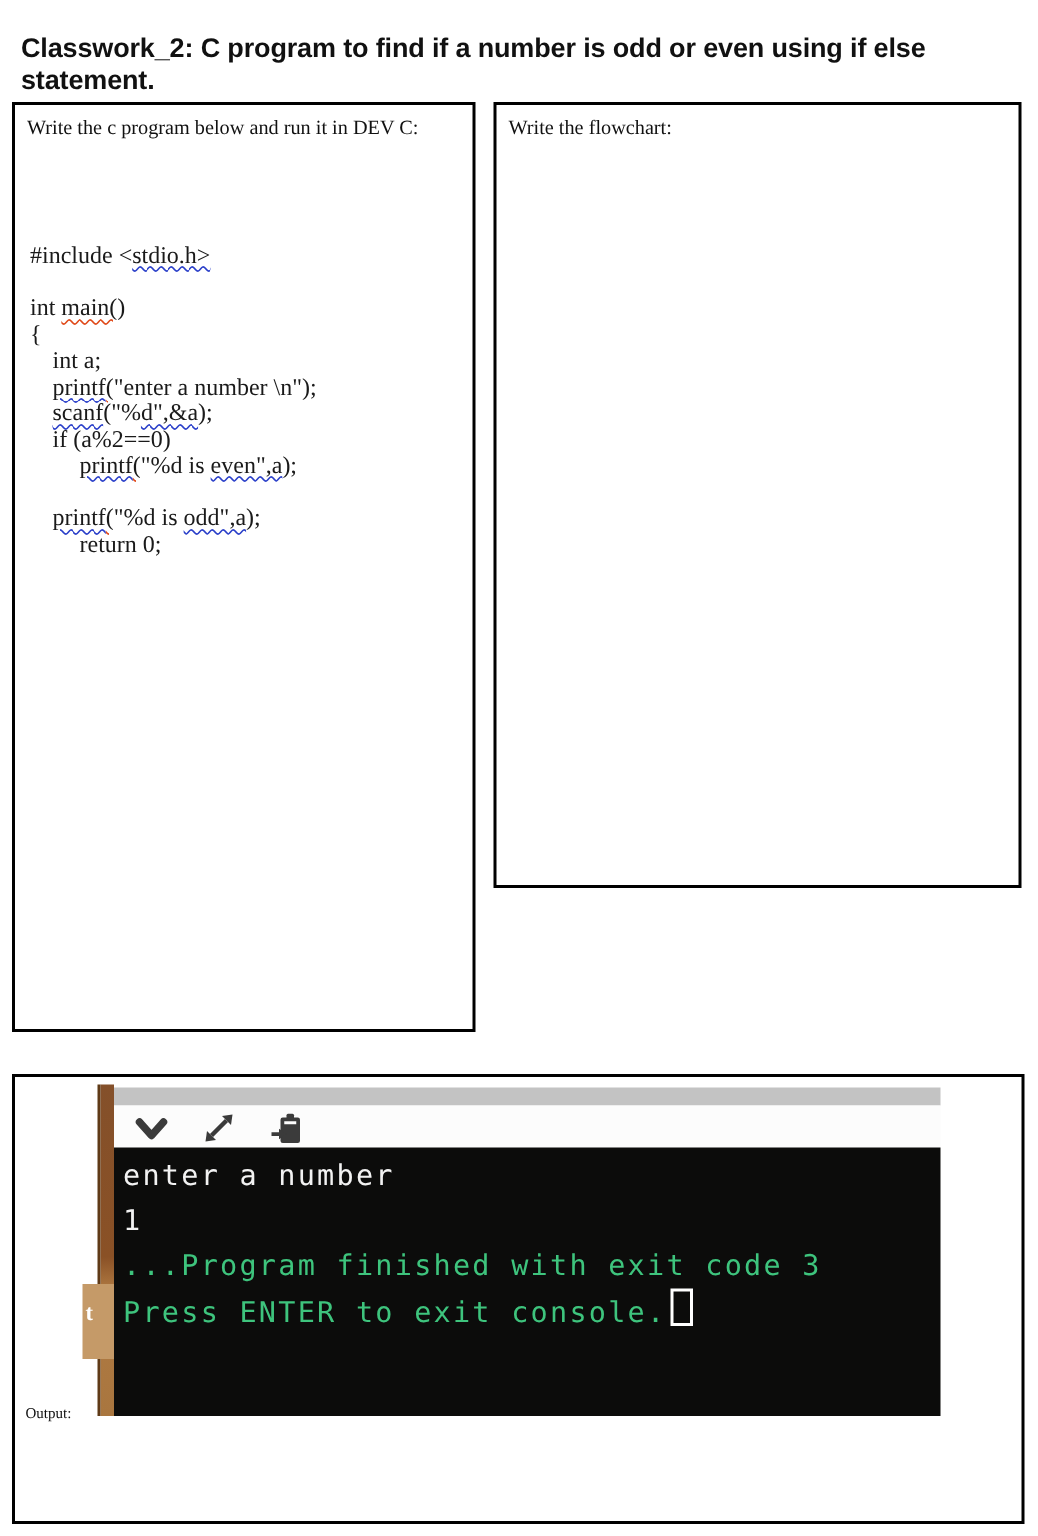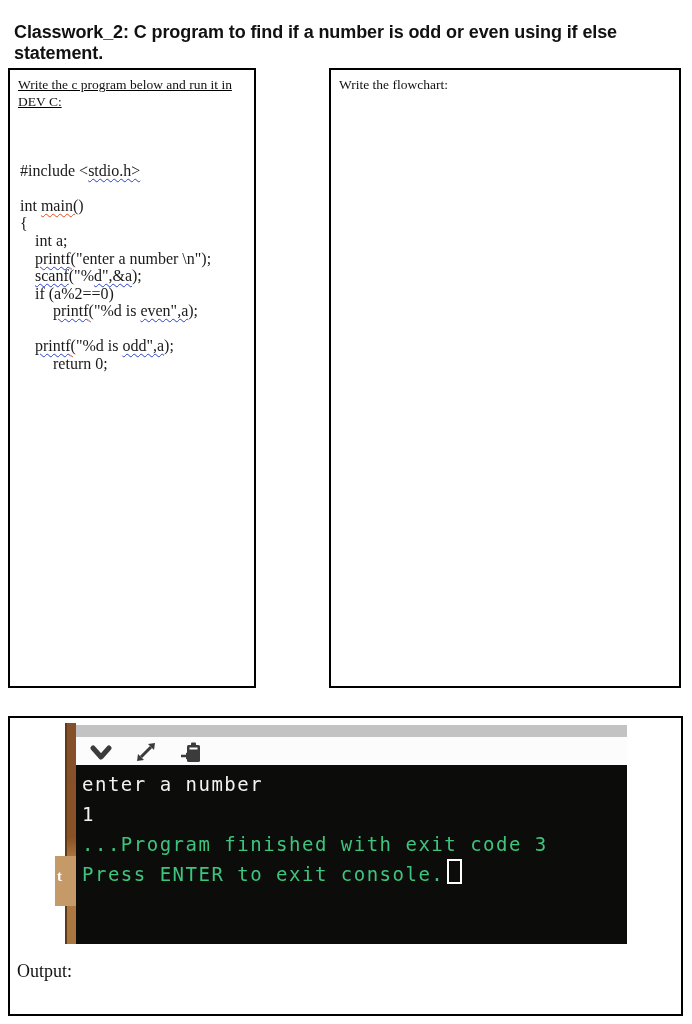--- a/index.html
+++ b/index.html
@@ -2,22 +2,22 @@
 <html><head>
 <meta charset="utf-8">
 <style>
   html,body{margin:0;padding:0;background:#ffffff;}
   .page{position:relative;width:692px;height:1024px;background:#ffffff;overflow:hidden;
         font-family:"Liberation Serif",serif;color:#000;}
   .doc-title{position:absolute;left:14px;top:22px;width:660px;
              font-family:"Liberation Sans",sans-serif;font-weight:bold;font-size:18px;
              letter-spacing:-0.1px;color:#111;}
   .box{position:absolute;border:2px solid #000;background:#fff;box-sizing:border-box;}
-  .left-box{left:8px;top:68px;width:248px;height:620px;text-decoration:underline;}
-  .right-box{left:329px;top:68px;width:352px;height:620px;}
+  .left-box{left:8px;top:68px;width:309px;height:620px;}
+  .right-box{left:329px;top:68px;width:352px;height:524px;}
   .output-box{left:8px;top:716px;width:675px;height:300px;}
   .box-heading{padding:6px 8px 0 8px;font-size:13.5px;line-height:17px;color:#111;}
   .code-block{position:absolute;left:10px;top:92px;font-size:16px;color:#1a1a1a;}
   .code-line{line-height:17.5px;white-space:pre;}
   .code-line.ind1{padding-left:15px;}
   .code-line.ind2{padding-left:33px;}
   .squiggle{text-decoration-line:underline;text-decoration-style:wavy;
             text-decoration-thickness:1px;text-underline-offset:2px;}
   
   .console{position:absolute;left:55px;top:5px;width:562px;height:221px;}
@@ -34,21 +34,21 @@
   .tool-icon svg{width:100%;height:100%;}
   .icon-chevron{left:14px;}
   .icon-resize{left:59px;}
   .icon-paste{left:104px;}
   .console-screen{position:absolute;left:11px;top:42px;right:0;bottom:0;
                   padding:4px 4px 0 6px;box-sizing:border-box;overflow:hidden;}
   .console-line{font-family:"DejaVu Sans Mono",monospace;font-size:19px;line-height:30px;
                 letter-spacing:1.5px;white-space:pre;}
   .cursor{display:inline-block;width:11px;height:21px;border:2px solid #ffffff;
           margin-left:3px;vertical-align:-3px;}
-  .output-label{position:absolute;left:7px;top:219px;font-size:18px;color:#111;margin-top:24px;}
+  .output-label{position:absolute;left:7px;top:219px;font-size:10px;color:#111;}
 </style>
 </head>
 <body>
 
 <div class="page">
 
   <div class="doc-title">Classwork_2: C program to find if a number is odd or even using if else statement.</div>
 
   <div class="box left-box">
     <div class="box-heading">Write the c program below and run it in DEV C:</div>

